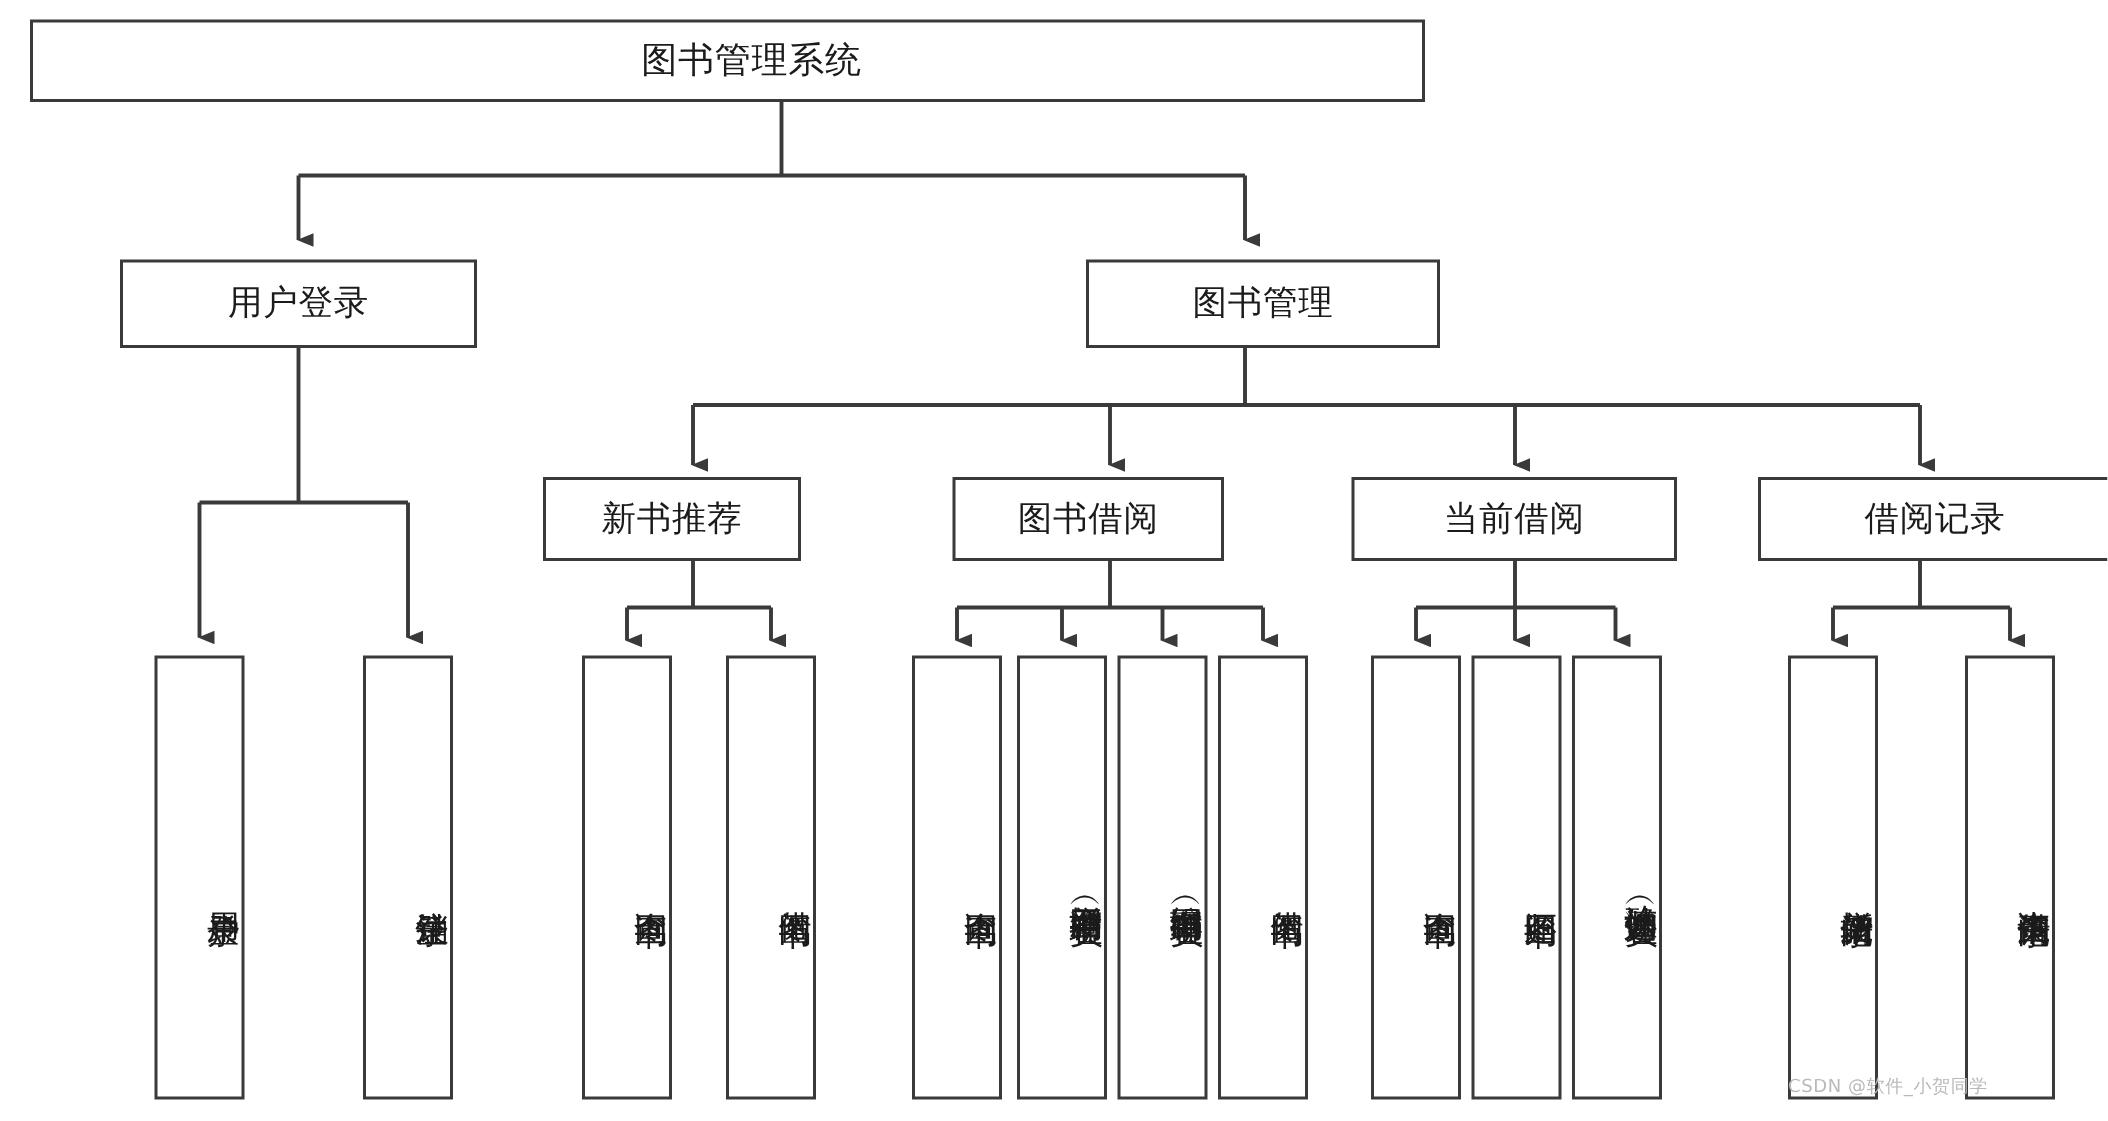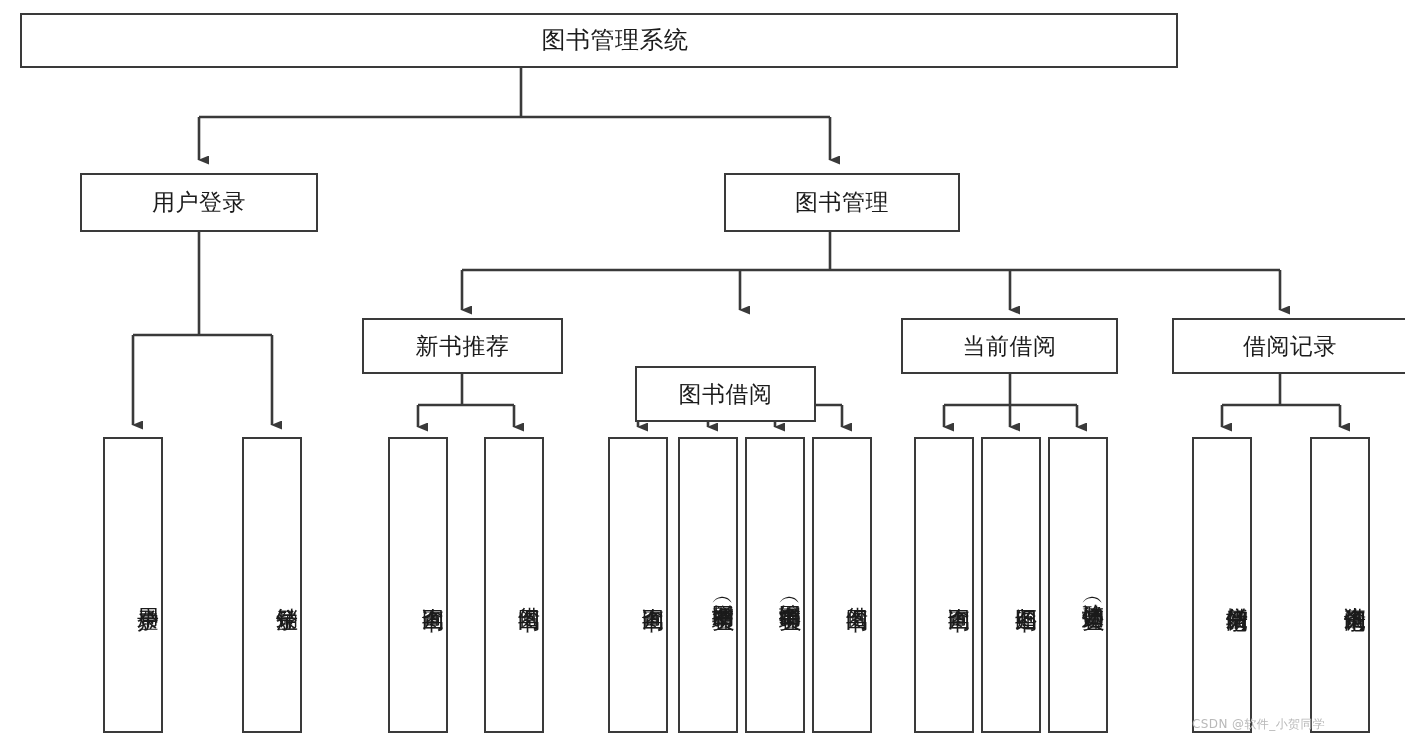--- a/index.html
+++ b/index.html
@@ -112,35 +112,35 @@
       <path d="M1010,405 L1010,427" marker-end="url(#arrowhead)"></path>
       <path d="M1077,405 L1077,427" marker-end="url(#arrowhead)"></path>
 
       <path d="M1280,374 L1280,405"></path>
       <path d="M1222,405 L1340,405"></path>
       <path d="M1222,405 L1222,427" marker-end="url(#arrowhead)"></path>
       <path d="M1340,405 L1340,427" marker-end="url(#arrowhead)"></path>
     </g>
   </svg>
 
-  <div class="node horiz root" style="left:20px; top:13px; width:1158px; height:55px;padding-left:32px;">
+  <div class="node horiz root" style="left:20px; top:13px; width:930px; height:55px;padding-left:32px;">
     <span>图书管理系统</span>
   </div>
 
   <div class="node horiz" style="left:80px; top:173px; width:238px; height:59px;">
     <span>用户登录</span>
   </div>
   <div class="node horiz" style="left:712px; top:173px; width:236px; height:59px;margin-left:12px;">
     <span>图书管理</span>
   </div>
 
-  <div class="node horiz" style="left:362px; top:318px; width:201px; height:56px;">
+  <div class="node horiz" style="left:362px; top:318px; width:172px; height:56px;">
     <span>新书推荐</span>
   </div>
-  <div class="node horiz" style="left:635px; top:318px; width:181px; height:56px;margin-top:48px;">
+  <div class="node horiz" style="left:635px; top:318px; width:181px; height:56px;">
     <span>图书借阅</span>
   </div>
   <div class="node horiz" style="left:901px; top:318px; width:217px; height:56px;">
     <span>当前借阅</span>
   </div>
   <div class="node horiz" style="left:1172px; top:318px; width:236px; height:56px;">
     <span>借阅记录</span>
   </div>
 
   <div class="node vert" style="left:103px; top:437px; width:60px; height:296px;">

